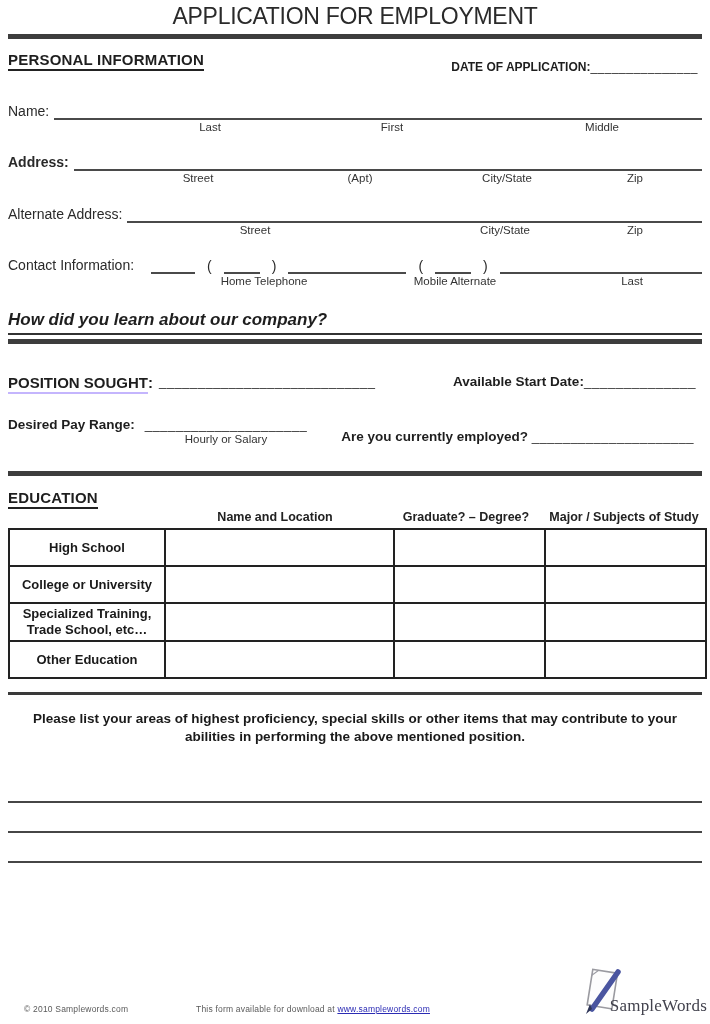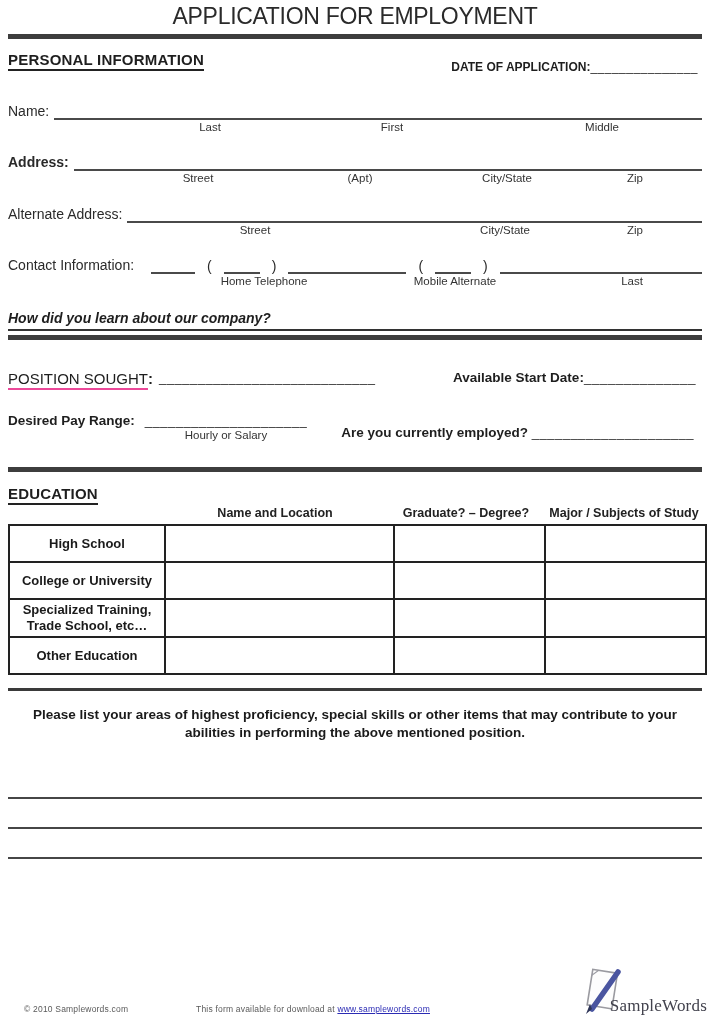--- a/index.html
+++ b/index.html
@@ -43,29 +43,29 @@
   .sublabels span { position:absolute; top:1px; transform:translateX(-50%); white-space:nowrap; }
 
   .mt-name { margin-top:29px; }
   .mt-addr { margin-top:19px;font-weight:bold; }
   .mt-alt  { margin-top:20px; }
   .mt-con  { margin-top:19px;gap:12px; }
 
   
   .referral-row {
     margin-top:21px; border-bottom:2px solid #333;
-    font-size:14px; font-weight:bold; font-style:italic; padding-bottom:3px;
+    font-size:17px; font-weight:bold; font-style:italic; padding-bottom:3px;
   }
   .rule-after-referral { margin-top:4px; }
 
   
   .position-row { margin-top:30px; display:flex; align-items:flex-start; }
   .position-label {
-    font-size:15px; font-weight:normal;
-    border-bottom:2px solid #ec4899; padding-bottom:1px;
+    font-size:15px; font-weight:bold;
+    border-bottom:2px solid #c4b5fd; padding-bottom:1px;
   }
   .position-colon { font-size:15px; font-weight:bold; }
   .pos-blank { font-size:13px; margin-left:6px; letter-spacing:0.5px; }
   .start-group { margin-left:auto; margin-right:6px; font-size:13.5px; font-weight:bold; white-space:nowrap; }
 
   .pay-row { margin-top:23px; display:flex; align-items:flex-start; font-size:13.5px; font-weight:bold; }
   .pay-blank-wrap { position:relative; font-weight:normal; font-size:13px; margin-left:10px; letter-spacing:0.5px; }
   .pay-sublabel {
     position:absolute; left:50%; transform:translateX(-50%); top:16px;
     font-size:11.5px; font-weight:normal; letter-spacing:0; white-space:nowrap; color:#333;

